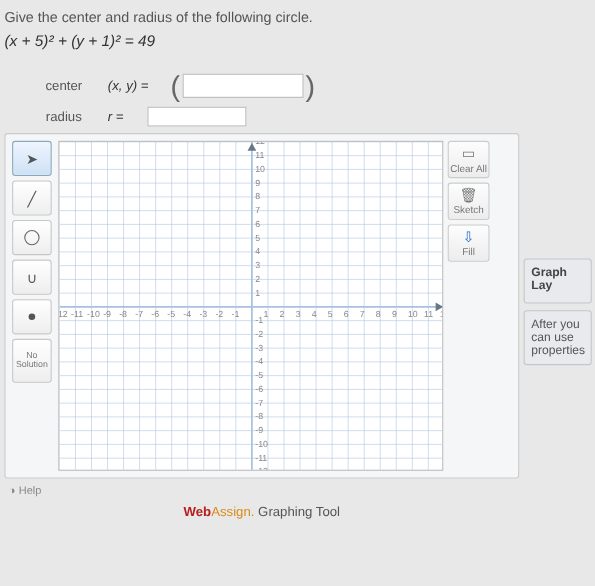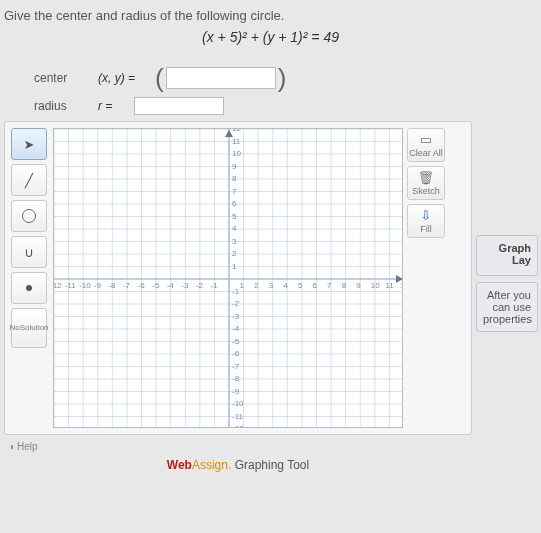--- a/index.html
+++ b/index.html
@@ -1,42 +1,42 @@
 <!DOCTYPE html>
 <html><head>
   <meta charset="utf-8">
   <style>
     * { box-sizing: border-box; margin: 0; padding: 0; }
     body { font-family: Arial, sans-serif; font-size: 12px; background: #e8e8e8; color: #333; width: 541px; height: 533px; overflow: hidden; position: relative; }
     .page { padding: 8px 4px; }
     .question { font-size: 13px; color: #555; margin-bottom: 6px; }
-    .equation { text-align: center; font-style: italic; font-size: 14px; margin: 4px 0 20px 0; color: #333; }
-    .input-row { display: flex; align-items: center; gap: 16px; margin: 6px 0 6px 30px; }
+    .equation { text-align: left; font-style: italic; font-size: 14px; margin: 4px 0 20px 0; color: #333; }
+    .input-row { display: flex; align-items: center; gap: 16px; margin: 6px 0 6px 30px; text-align: center; }
     .label { color: #555; width: 48px; }
     .var { font-style: italic; color: #333; margin-right: 4px; }
     .paren-input { display: inline-flex; align-items: center; font-size: 22px; color: #666; }
     .paren-input .paren { font-size: 26px; line-height: 1; }
     .answer-box { border: 1px solid #bbb; background: #fff; height: 22px; width: 110px; margin: 0 2px; }
     .answer-box.sm { width: 90px; height: 18px; }
     .sketch-label { margin: 12px 0 6px 0; color: #555; font-size: 13px; }
     .graph-panel { background: #f5f6f7; border: 1px solid #ccc; border-radius: 3px; padding: 6px; width: 468px; display: flex; gap: 2px; position: relative; }
     .toolbar-left { width: 40px; display: flex; flex-direction: column; gap: 4px; }
     .tbtn { width: 36px; height: 32px; border: 1px solid #c8c8c8; background: linear-gradient(#fff,#eee); border-radius: 3px; display: flex; align-items: center; justify-content: center; font-size: 13px; cursor: pointer; color: #555; }
     .tbtn.selected { background: linear-gradient(#eef5ff,#cfe1f5); border-color: #8ab; }
-    .tbtn.nosol { height: 40px; font-size: 8px; line-height: 1.1; text-align: center; flex-direction: row; color: #777; }
+    .tbtn.nosol { height: 40px; font-size: 8px; line-height: 1.1; text-align: center; flex-direction: column; color: #777; }
     .graph-area { width: 350px; height: 300px; background: #fff; border: 1px solid #bbb; position: relative; overflow: hidden; }
     .toolbar-right { width: 42px; display: flex; flex-direction: column; gap: 4px; align-items: center; }
     .rbtn { width: 38px; height: 34px; border: 1px solid #ccc; background: linear-gradient(#fdfdfd,#ececec); border-radius: 3px; display: flex; flex-direction: column; align-items: center; justify-content: center; font-size: 9px; color: #777; cursor: pointer; }
     .rbtn .ricon { font-size: 13px; margin-bottom: 1px; }
     .fill .ricon { color: #2a6fc9; }
     .help-btn { margin-top: 6px; font-size: 10px; color: #888; display: flex; align-items: center; gap: 3px; cursor: pointer; padding-left: 4px;}
     .footer-brand { text-align: center; font-size: 12px; margin-top: 6px; color: #555; width: 468px; }
     .footer-brand b { color: #b91c1c; }
     .footer-brand .assign { color: #d98a1a; font-weight: normal; }
-    .side-panels { position: absolute; left: 476px; top: 235px; display: flex; flex-direction: column; gap: 6px; text-align: right; }
+    .side-panels { position: absolute; left: 476px; top: 235px; display: flex; flex-direction: column; gap: 6px; }
     .side-card { background: #e9eaed; border: 1px solid #c4c6cb; border-radius: 3px; padding: 6px 6px; width: 62px; font-size: 11px; color: #555; }
     .side-card .heading { font-weight: bold; color: #444; margin-bottom: 3px; }
     svg.grid { position: absolute; top: 0; left: 0; }
     .tlabel { position: absolute; font-size: 8px; color: #888; }
   </style>
 </head>
 <body>
 
 <div class="page">
   <div class="question">Give the center and radius of the following circle.</div>

